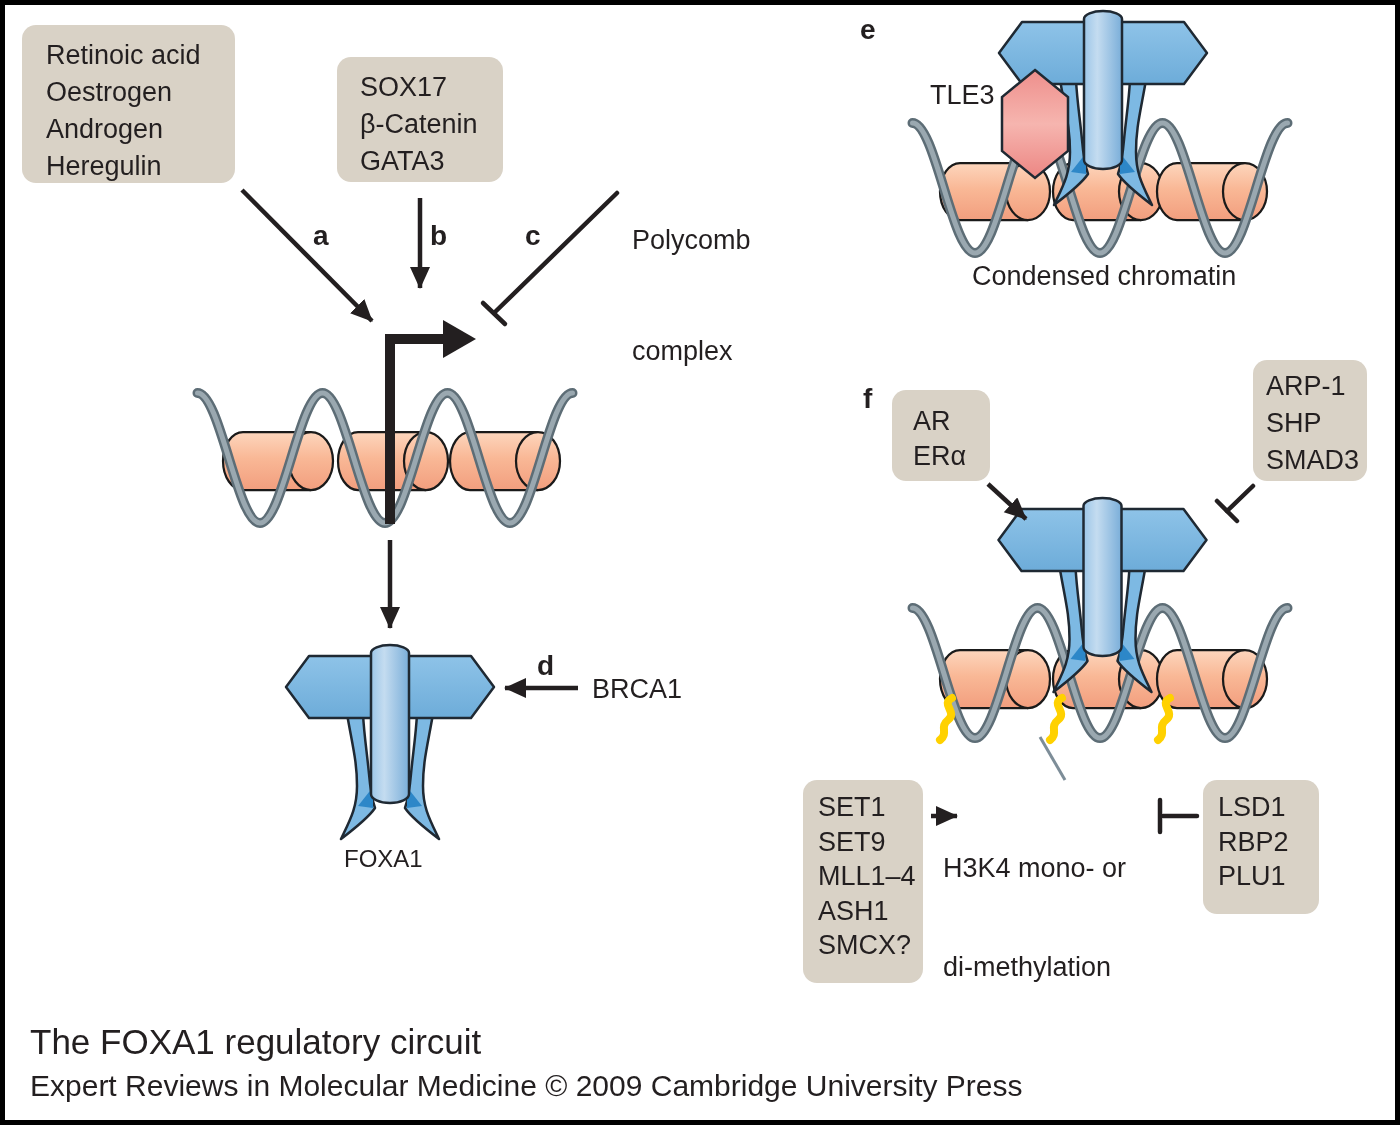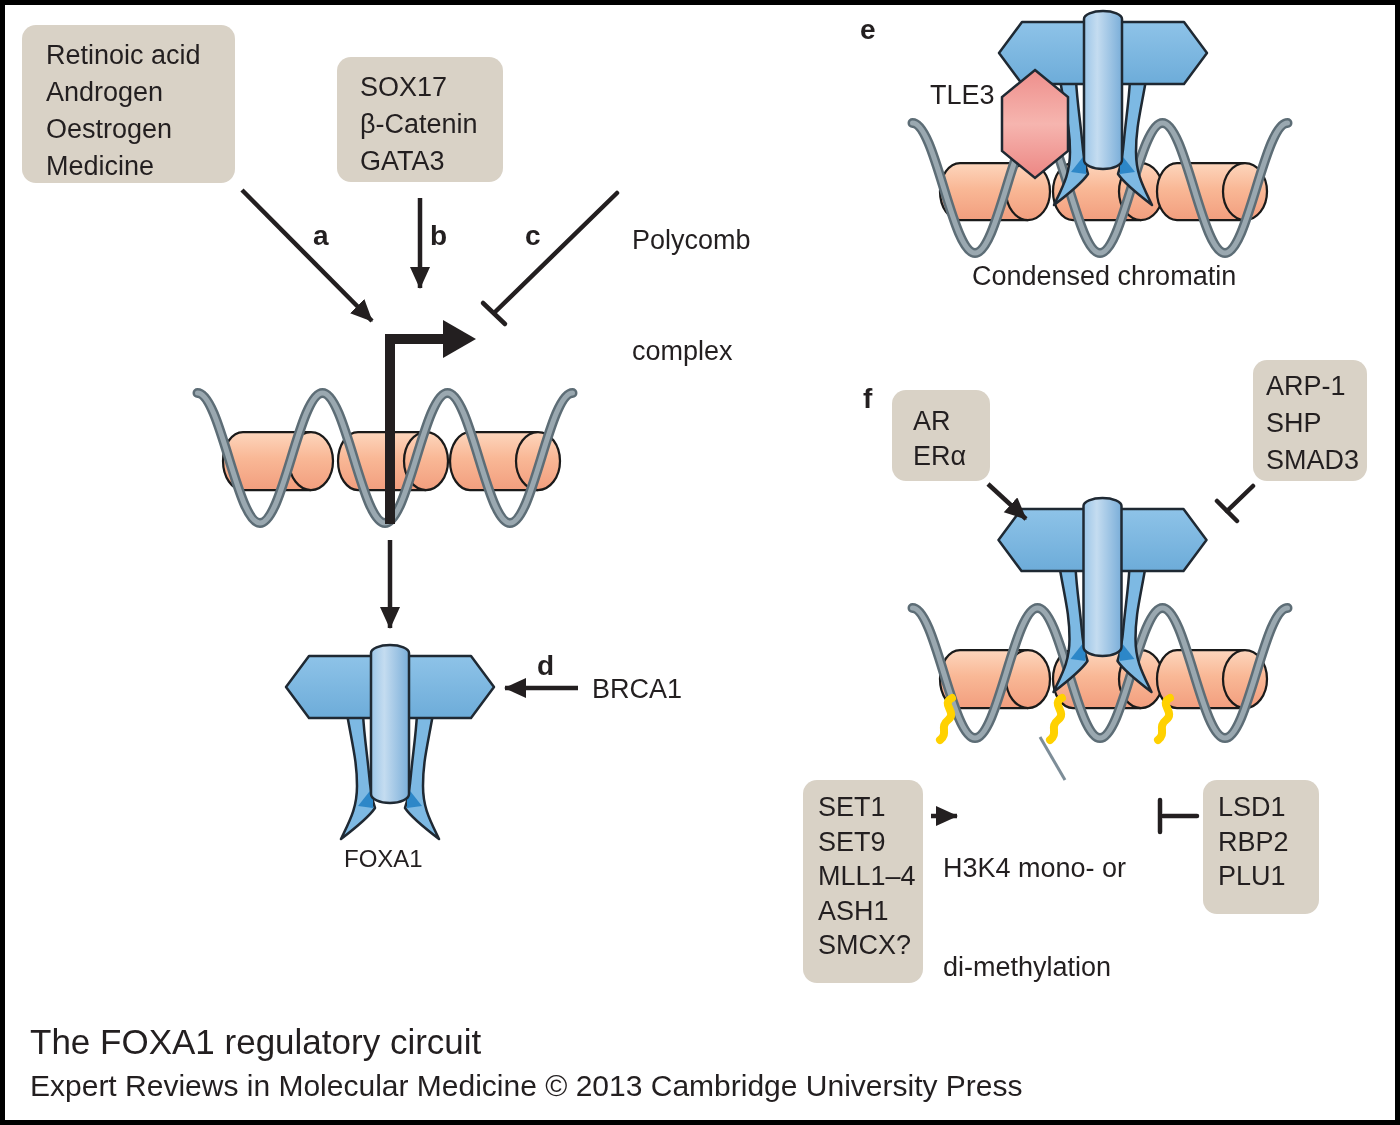--- a/index.html
+++ b/index.html
@@ -127,23 +127,23 @@
     </g>
     <path d="M931,816 L957,816" stroke="#231f20" stroke-width="4.5" marker-end="url(#arrowHead)"></path>
     <g stroke="#231f20" stroke-width="4.5" stroke-linecap="round">
       <path d="M1197,816 L1163,816"></path>
       <path d="M1160,800 L1160,832"></path>
     </g>
   </svg>
 
   <div class="box lh37" style="left:22px;top:25px;width:213px;height:158px;padding:12px 0 0 24px;">
     <span class="ln">Retinoic acid</span>
+    <span class="ln">Oestrogen</span>
     <span class="ln">Androgen</span>
-    <span class="ln">Oestrogen</span>
-    <span class="ln">Medicine</span>
+    <span class="ln">Heregulin</span>
   </div>
 
   <div class="box lh37" style="left:337px;top:57px;width:166px;height:125px;padding:12px 3px 0 23px;">
     <span class="ln">SOX17</span>
     <span class="ln">β-Catenin</span>
     <span class="ln">GATA3</span>
   </div>
 
   <div class="txt lbl27" style="left:632px;top:148px;line-height:37px;">
     <span style="display:block;">Polycomb</span>
@@ -187,16 +187,16 @@
     <span class="ln">SMCX?</span>
   </div>
 
   <div class="box lh34" style="left:1203px;top:780px;width:116px;height:134px;padding:10px 0 0 15px;border-radius:14px;">
     <span class="ln">LSD1</span>
     <span class="ln">RBP2</span>
     <span class="ln">PLU1</span>
   </div>
 
   <div class="txt title" style="left:30px;top:1022px;">The FOXA1 regulatory circuit</div>
-  <div class="txt credit" style="left:30px;top:1069px;">Expert Reviews in Molecular Medicine © 2013 Cambridge University Press</div>
+  <div class="txt credit" style="left:30px;top:1069px;">Expert Reviews in Molecular Medicine © 2009 Cambridge University Press</div>
 
   <div class="frame"></div>
 </div>
 
 </body></html>

